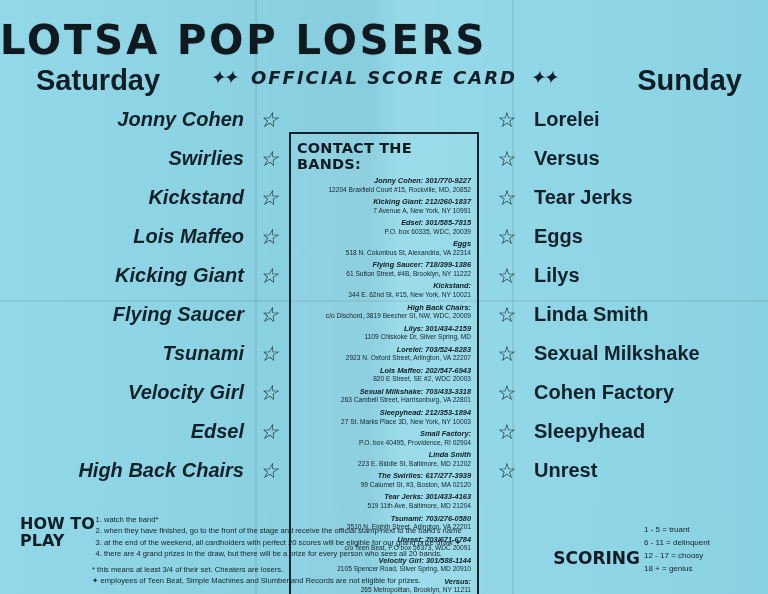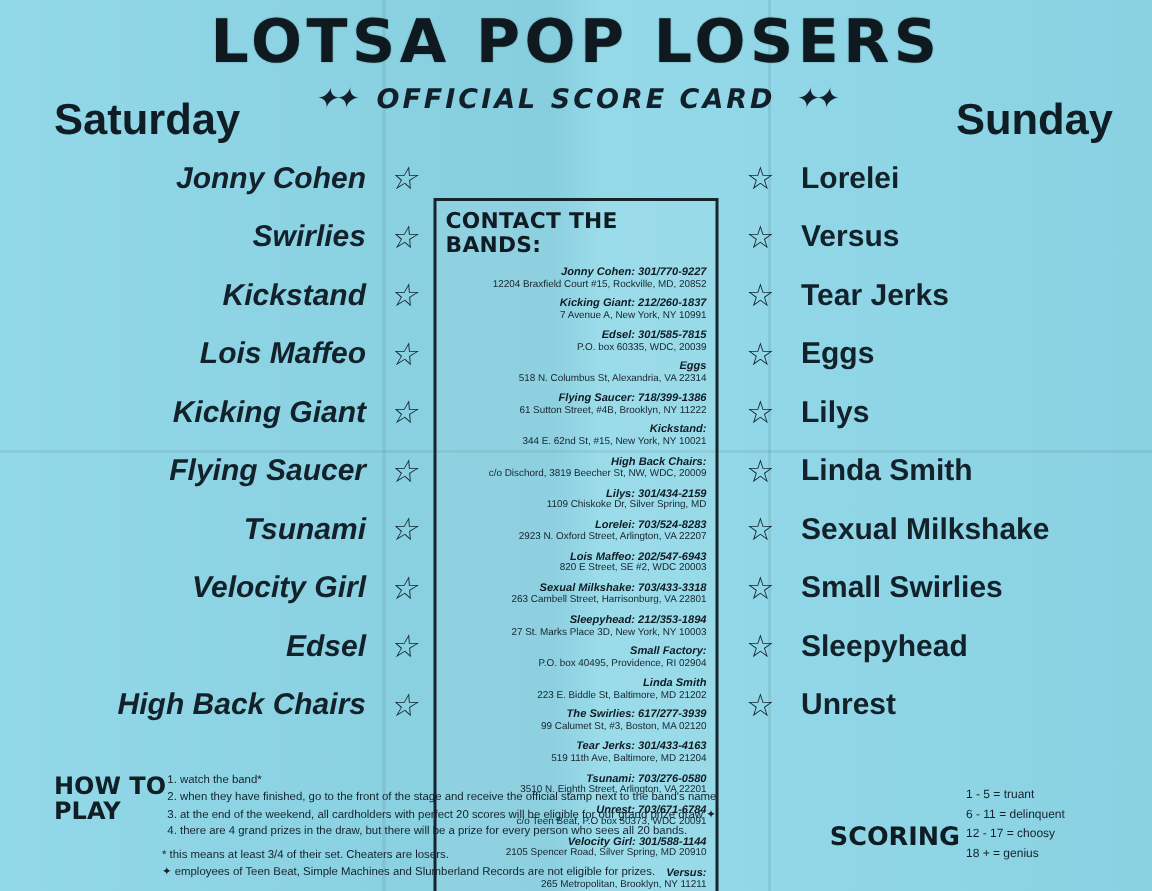--- a/index.html
+++ b/index.html
@@ -32,22 +32,21 @@
   }
   .fold-h {
     position: absolute;
     left: 0; right: 0;
     height: 2px;
     background: rgba(0,0,0,0.06);
   }
 
   
   .title-block {
-    text-align: center;
-    padding-top: 8px;
+    padding-top: 20px;
   }
   .main-title {
     font-family: "DejaVu Sans", sans-serif;
     font-weight: 900;
     font-size: 40px;
     letter-spacing: 3px;
     line-height: 1;
     margin: 0;
     color: #0e1a20;
     text-shadow: 0 0 1px rgba(0,0,0,0.4);
@@ -168,21 +167,20 @@
     display: block;
   }
 
   
   .footer {
     position: absolute;
     left: 0;
     right: 0;
     bottom: 6px;
     height: 76px;
-    margin-left: 16px;
   }
   .howto {
     position: absolute;
     left: 20px;
     top: 4px;
     width: 78px;
     font-family: "DejaVu Sans", sans-serif;
     font-weight: 700;
     font-size: 16px;
     line-height: 1.05;
@@ -315,21 +313,21 @@
         <li class="band-row">
           <span class="stamp-star">☆</span>
           <span class="band-name">Linda Smith</span>
         </li>
         <li class="band-row">
           <span class="stamp-star">☆</span>
           <span class="band-name">Sexual Milkshake</span>
         </li>
         <li class="band-row">
           <span class="stamp-star">☆</span>
-          <span class="band-name">Small Swirlies</span>
+          <span class="band-name">Cohen Factory</span>
         </li>
         <li class="band-row">
           <span class="stamp-star">☆</span>
           <span class="band-name">Sleepyhead</span>
         </li>
         <li class="band-row">
           <span class="stamp-star">☆</span>
           <span class="band-name">Unrest</span>
         </li>
       </ul>

